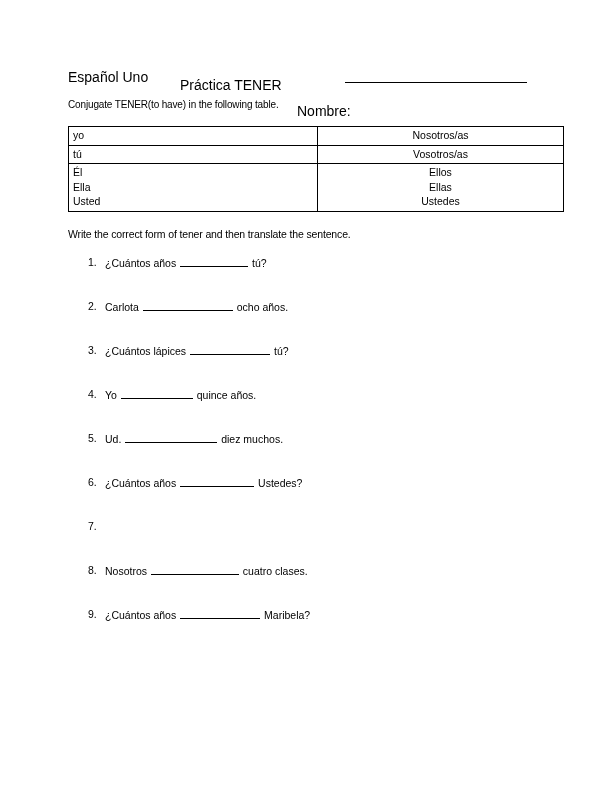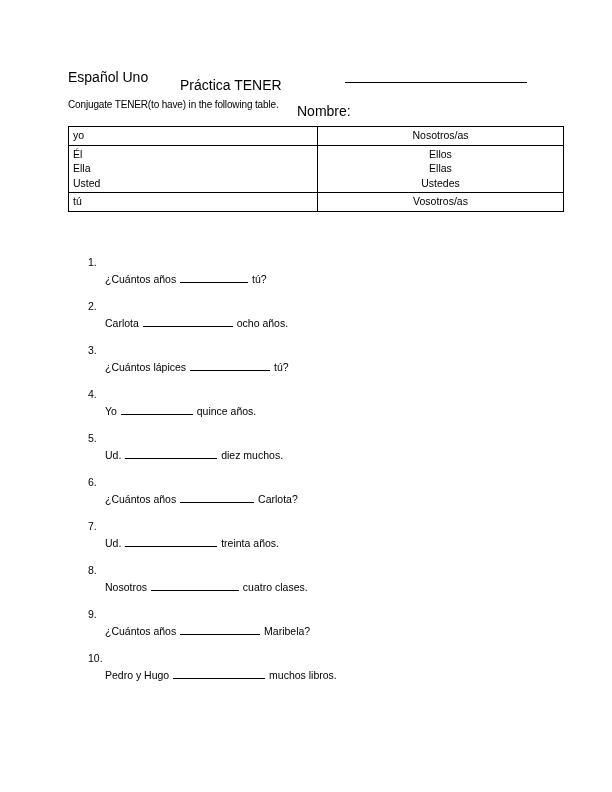--- a/index.html
+++ b/index.html
@@ -124,21 +124,21 @@
   .q-number {
     position: absolute;
     left: 20px;
     top: 0;
     width: 22px;
     text-align: left;
   }
   .q-body {
     position: absolute;
     left: 37px;
-    top: 16px;
+    top: 0;
     white-space: nowrap;
   }
   .q-pre, .q-post {
     display: inline;
   }
   .q-blank {
     display: inline-block;
     border-bottom: 1px solid #000000;
     height: 11px;
     vertical-align: baseline;
@@ -164,41 +164,42 @@
       <tr class="conj-row">
         <td class="col-left">
           <span class="pron-line">yo</span>
         </td>
         <td class="col-right">
           <span class="pron-line">Nosotros/as</span>
         </td>
       </tr>
       <tr class="conj-row">
         <td class="col-left">
+          <span class="pron-line">tú</span>
+        </td>
+        <td class="col-right">
+          <span class="pron-line">Vosotros/as</span>
+        </td>
+      </tr>
+      <tr class="conj-row">
+        <td class="col-left">
           <span class="pron-line">Él</span>
           <span class="pron-line">Ella</span>
           <span class="pron-line">Usted</span>
         </td>
         <td class="col-right">
           <span class="pron-line">Ellos</span>
           <span class="pron-line">Ellas</span>
           <span class="pron-line">Ustedes</span>
         </td>
       </tr>
-      <tr class="conj-row">
-        <td class="col-left">
-          <span class="pron-line">tú</span>
-        </td>
-        <td class="col-right">
-          <span class="pron-line">Vosotros/as</span>
-        </td>
-      </tr>
     </tbody>
   </table>
 
+  <div class="instruction-2">Write the correct form of tener and then translate the sentence.</div>
 
   <ol class="questions" style="list-style:none;margin:0;padding:0;">
     <li class="question-item">
       <span class="q-number">1.</span>
       <span class="q-body">
         <span class="q-pre">¿Cuántos años</span>
         <span class="q-blank" style="width: 68px;"></span>
         <span class="q-post">tú?</span>
       </span>
     </li>
@@ -232,50 +233,37 @@
         <span class="q-pre">Ud.</span>
         <span class="q-blank" style="width: 92px;"></span>
         <span class="q-post">diez muchos.</span>
       </span>
     </li>
     <li class="question-item">
       <span class="q-number">6.</span>
       <span class="q-body">
         <span class="q-pre">¿Cuántos años</span>
         <span class="q-blank" style="width: 74px;"></span>
-        <span class="q-post">Carlota?</span>
+        <span class="q-post">Ustedes?</span>
       </span>
     </li>
     <li class="question-item">
       <span class="q-number">7.</span>
-      <span class="q-body">
-        <span class="q-pre">Ud.</span>
-        <span class="q-blank" style="width: 92px;"></span>
-        <span class="q-post">treinta años.</span>
-      </span>
     </li>
     <li class="question-item">
       <span class="q-number">8.</span>
       <span class="q-body">
         <span class="q-pre">Nosotros</span>
         <span class="q-blank" style="width: 88px;"></span>
         <span class="q-post">cuatro clases.</span>
       </span>
     </li>
     <li class="question-item">
       <span class="q-number">9.</span>
       <span class="q-body">
         <span class="q-pre">¿Cuántos años</span>
         <span class="q-blank" style="width: 80px;"></span>
         <span class="q-post">Maribela?</span>
       </span>
     </li>
-    <li class="question-item">
-      <span class="q-number">10.</span>
-      <span class="q-body">
-        <span class="q-pre">Pedro y Hugo</span>
-        <span class="q-blank" style="width: 92px;"></span>
-        <span class="q-post">muchos libros.</span>
-      </span>
-    </li>
   </ol>
 
 </div>
 
 </body></html>

